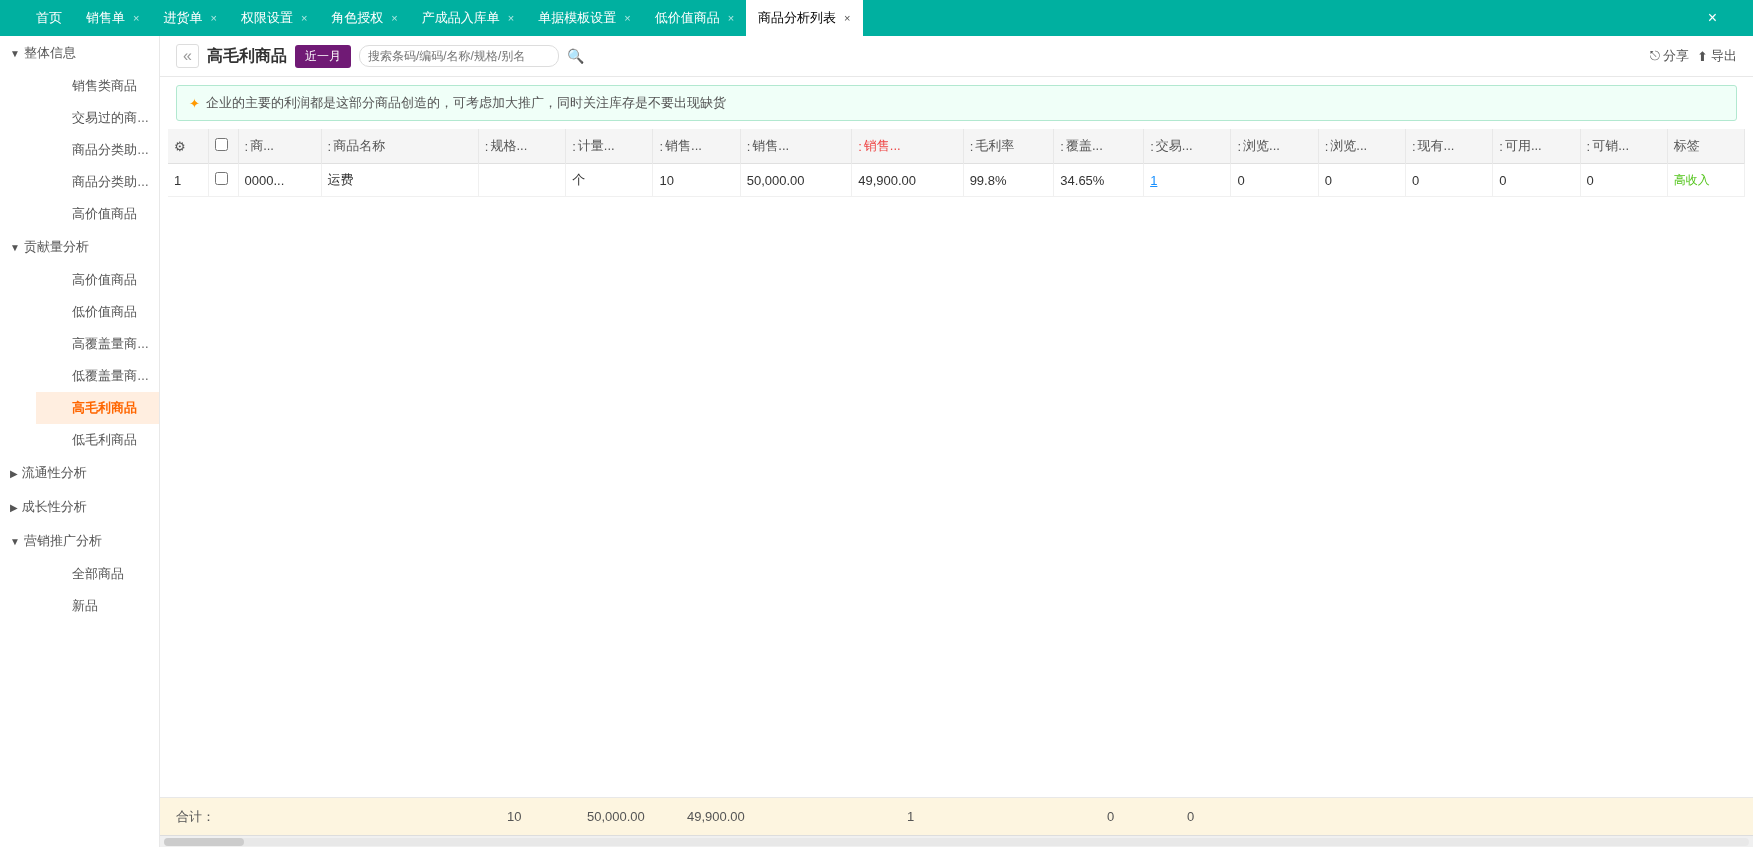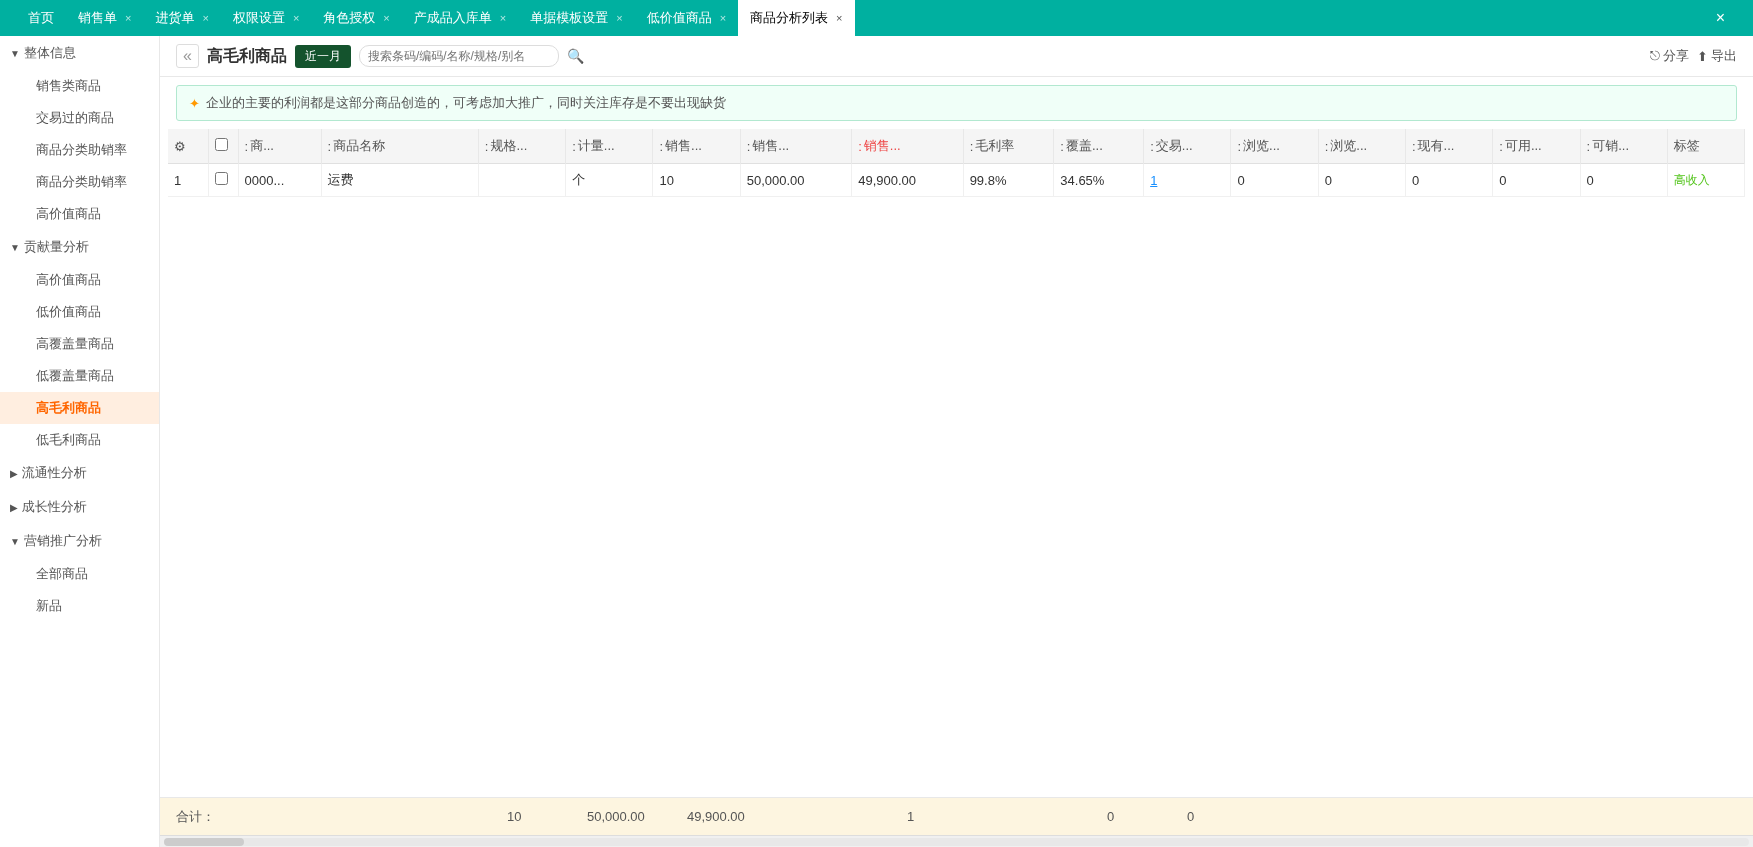--- a/index.html
+++ b/index.html
@@ -4,21 +4,21 @@
   <style>
     * { box-sizing: border-box; margin: 0; padding: 0; font-family: 'Microsoft YaHei', SimHei, sans-serif; font-size: 13px; }
     body { background: #f5f5f5; overflow: hidden; }
 
     
     .top-nav {
       display: flex;
       align-items: center;
       background: #00b0a0;
       height: 36px;
-      padding: 0 16px;
+      padding: 0 24px;
       color: #fff;
     }
     .top-nav .nav-item {
       padding: 0 12px;
       height: 36px;
       display: flex;
       align-items: center;
       cursor: pointer;
       white-space: nowrap;
       font-size: 13px;
@@ -52,20 +52,21 @@
     }
     .sidebar-section-header .arrow { font-size: 10px; }
     .sidebar-item {
       padding: 7px 10px 7px 36px;
       color: #555;
       cursor: pointer;
       font-size: 12px;
       white-space: nowrap;
       overflow: hidden;
       text-overflow: ellipsis;
+      margin-left: 36px;
     }
     .sidebar-item.active { background: #ffeee0; color: #f60; font-weight: bold; }
 
     
     .content-area {
       flex: 1;
       display: flex;
       flex-direction: column;
       overflow: hidden;
       background: #fff;
@@ -86,21 +87,21 @@
       padding: 2px 6px;
       border: 1px solid #ddd;
       border-radius: 3px;
     }
     .content-header .page-title {
       font-size: 16px;
       font-weight: bold;
       color: #333;
     }
     .content-header .filter-btn {
-      background: #14532d;
+      background: #701a75;
       color: #fff;
       border: none;
       border-radius: 3px;
       padding: 3px 10px;
       cursor: pointer;
       font-size: 12px;
     }
     .content-header .search-box {
       border: 1px solid #ddd;
       border-radius: 10px;

